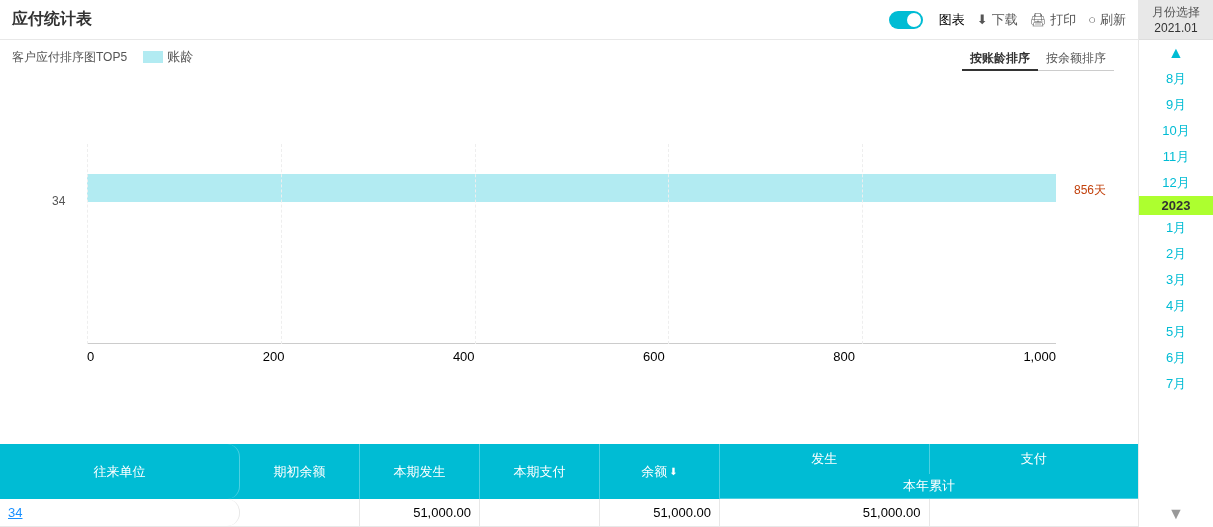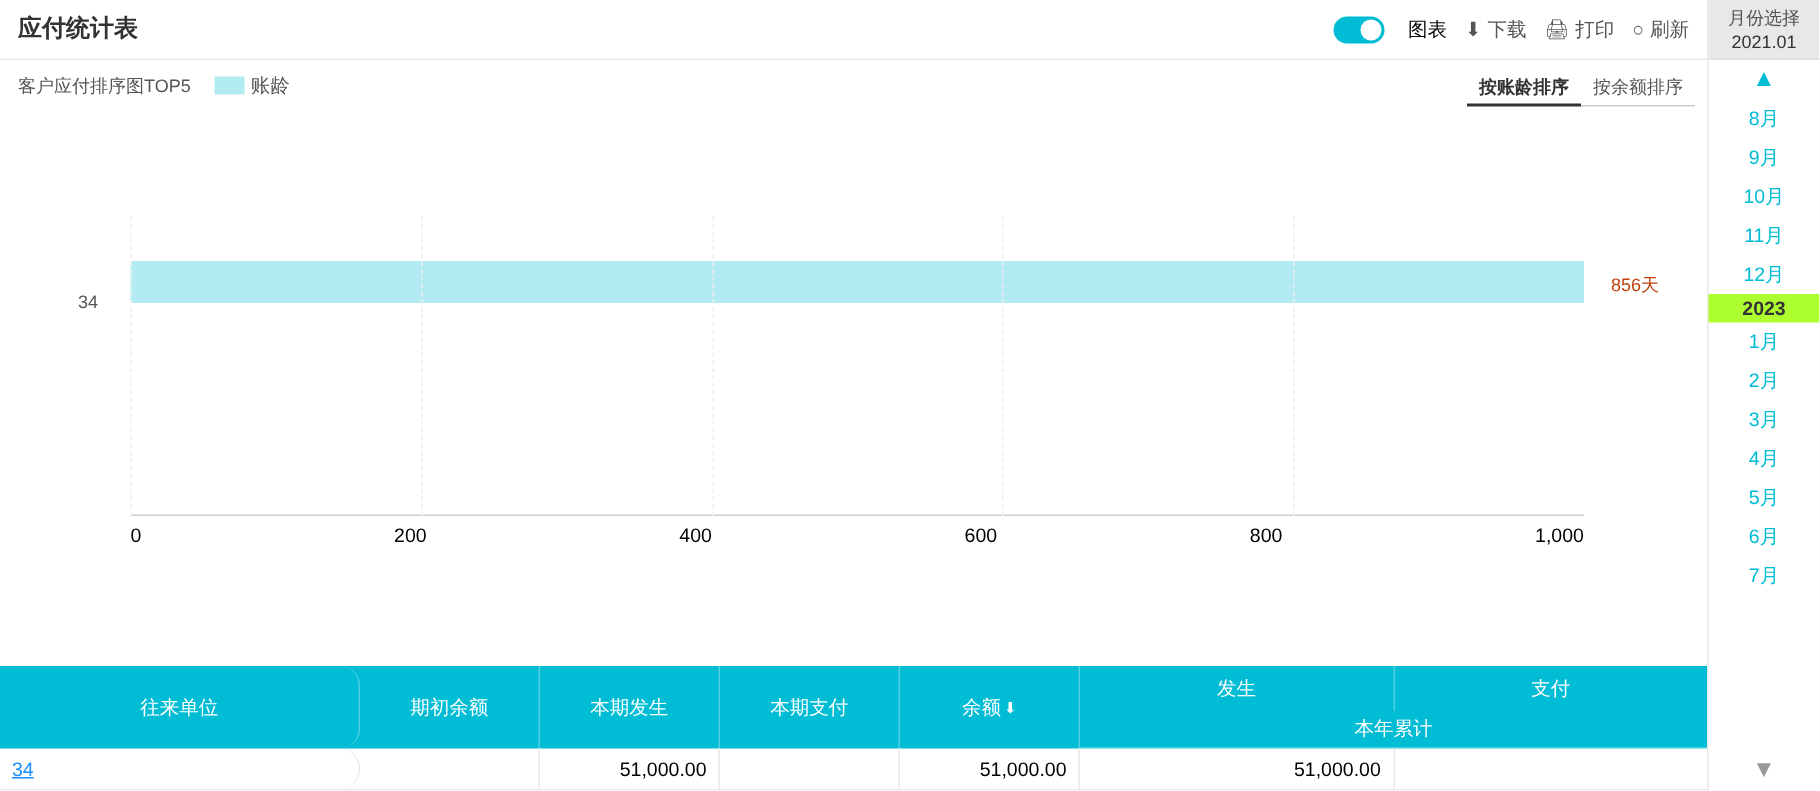--- a/index.html
+++ b/index.html
@@ -71,21 +71,21 @@
 
     <div class="chart-section" style="position:relative; height:380px;">
       <div class="chart-legend">
         <span style="font-size:12px;color:#555;">客户应付排序图TOP5</span>
         <div class="legend-item">
           <div class="legend-color" style="background:#b2ebf2;"></div>
           <span>账龄</span>
         </div>
       </div>
 
-      <div class="sort-tabs" style="position:absolute;right:8px;top:8px;">
+      <div class="sort-tabs" style="position:absolute;right:24px;top:8px;">
         <div class="sort-tab active">按账龄排序</div>
         <div class="sort-tab">按余额排序</div>
       </div>
 
       <div style="position:relative; height:300px; margin:0 10px;">
 
         <div style="position:absolute;left:30px;top:120px;font-size:12px;color:#555;">34</div>
 
         <div style="position:absolute;top:100px;left:65px;right:60px;height:28px;background:#b2ebf2;"></div>
 

